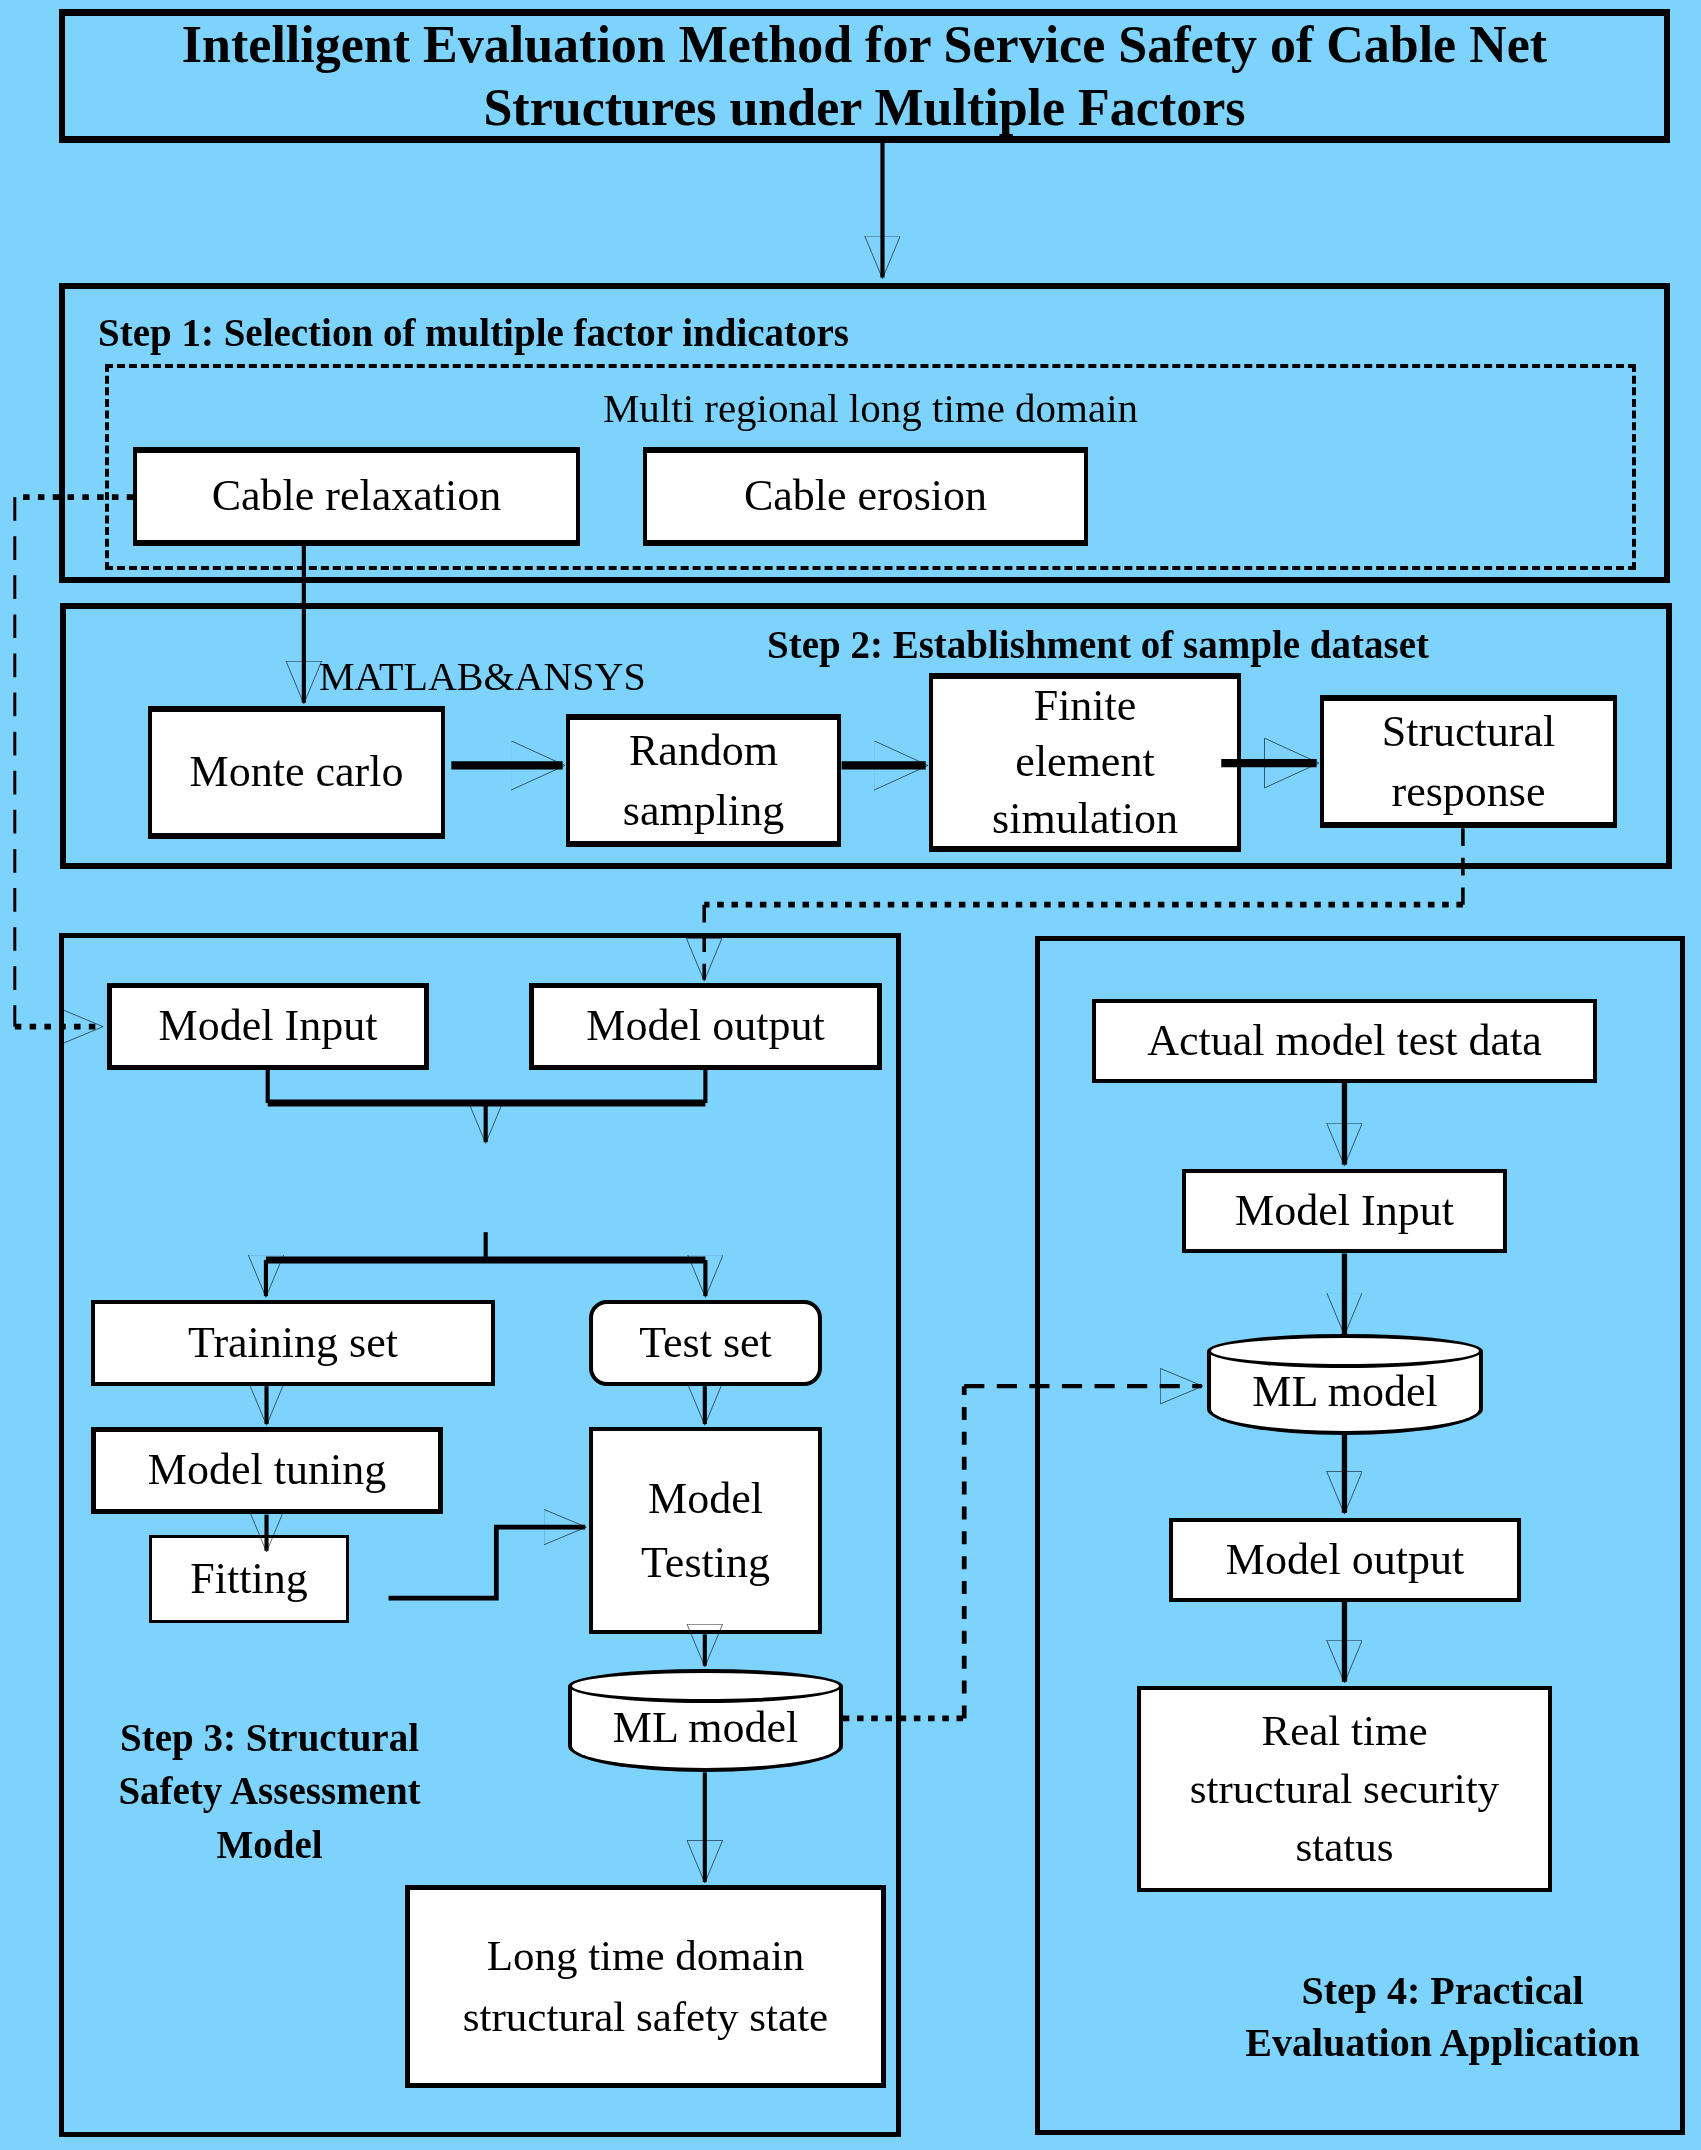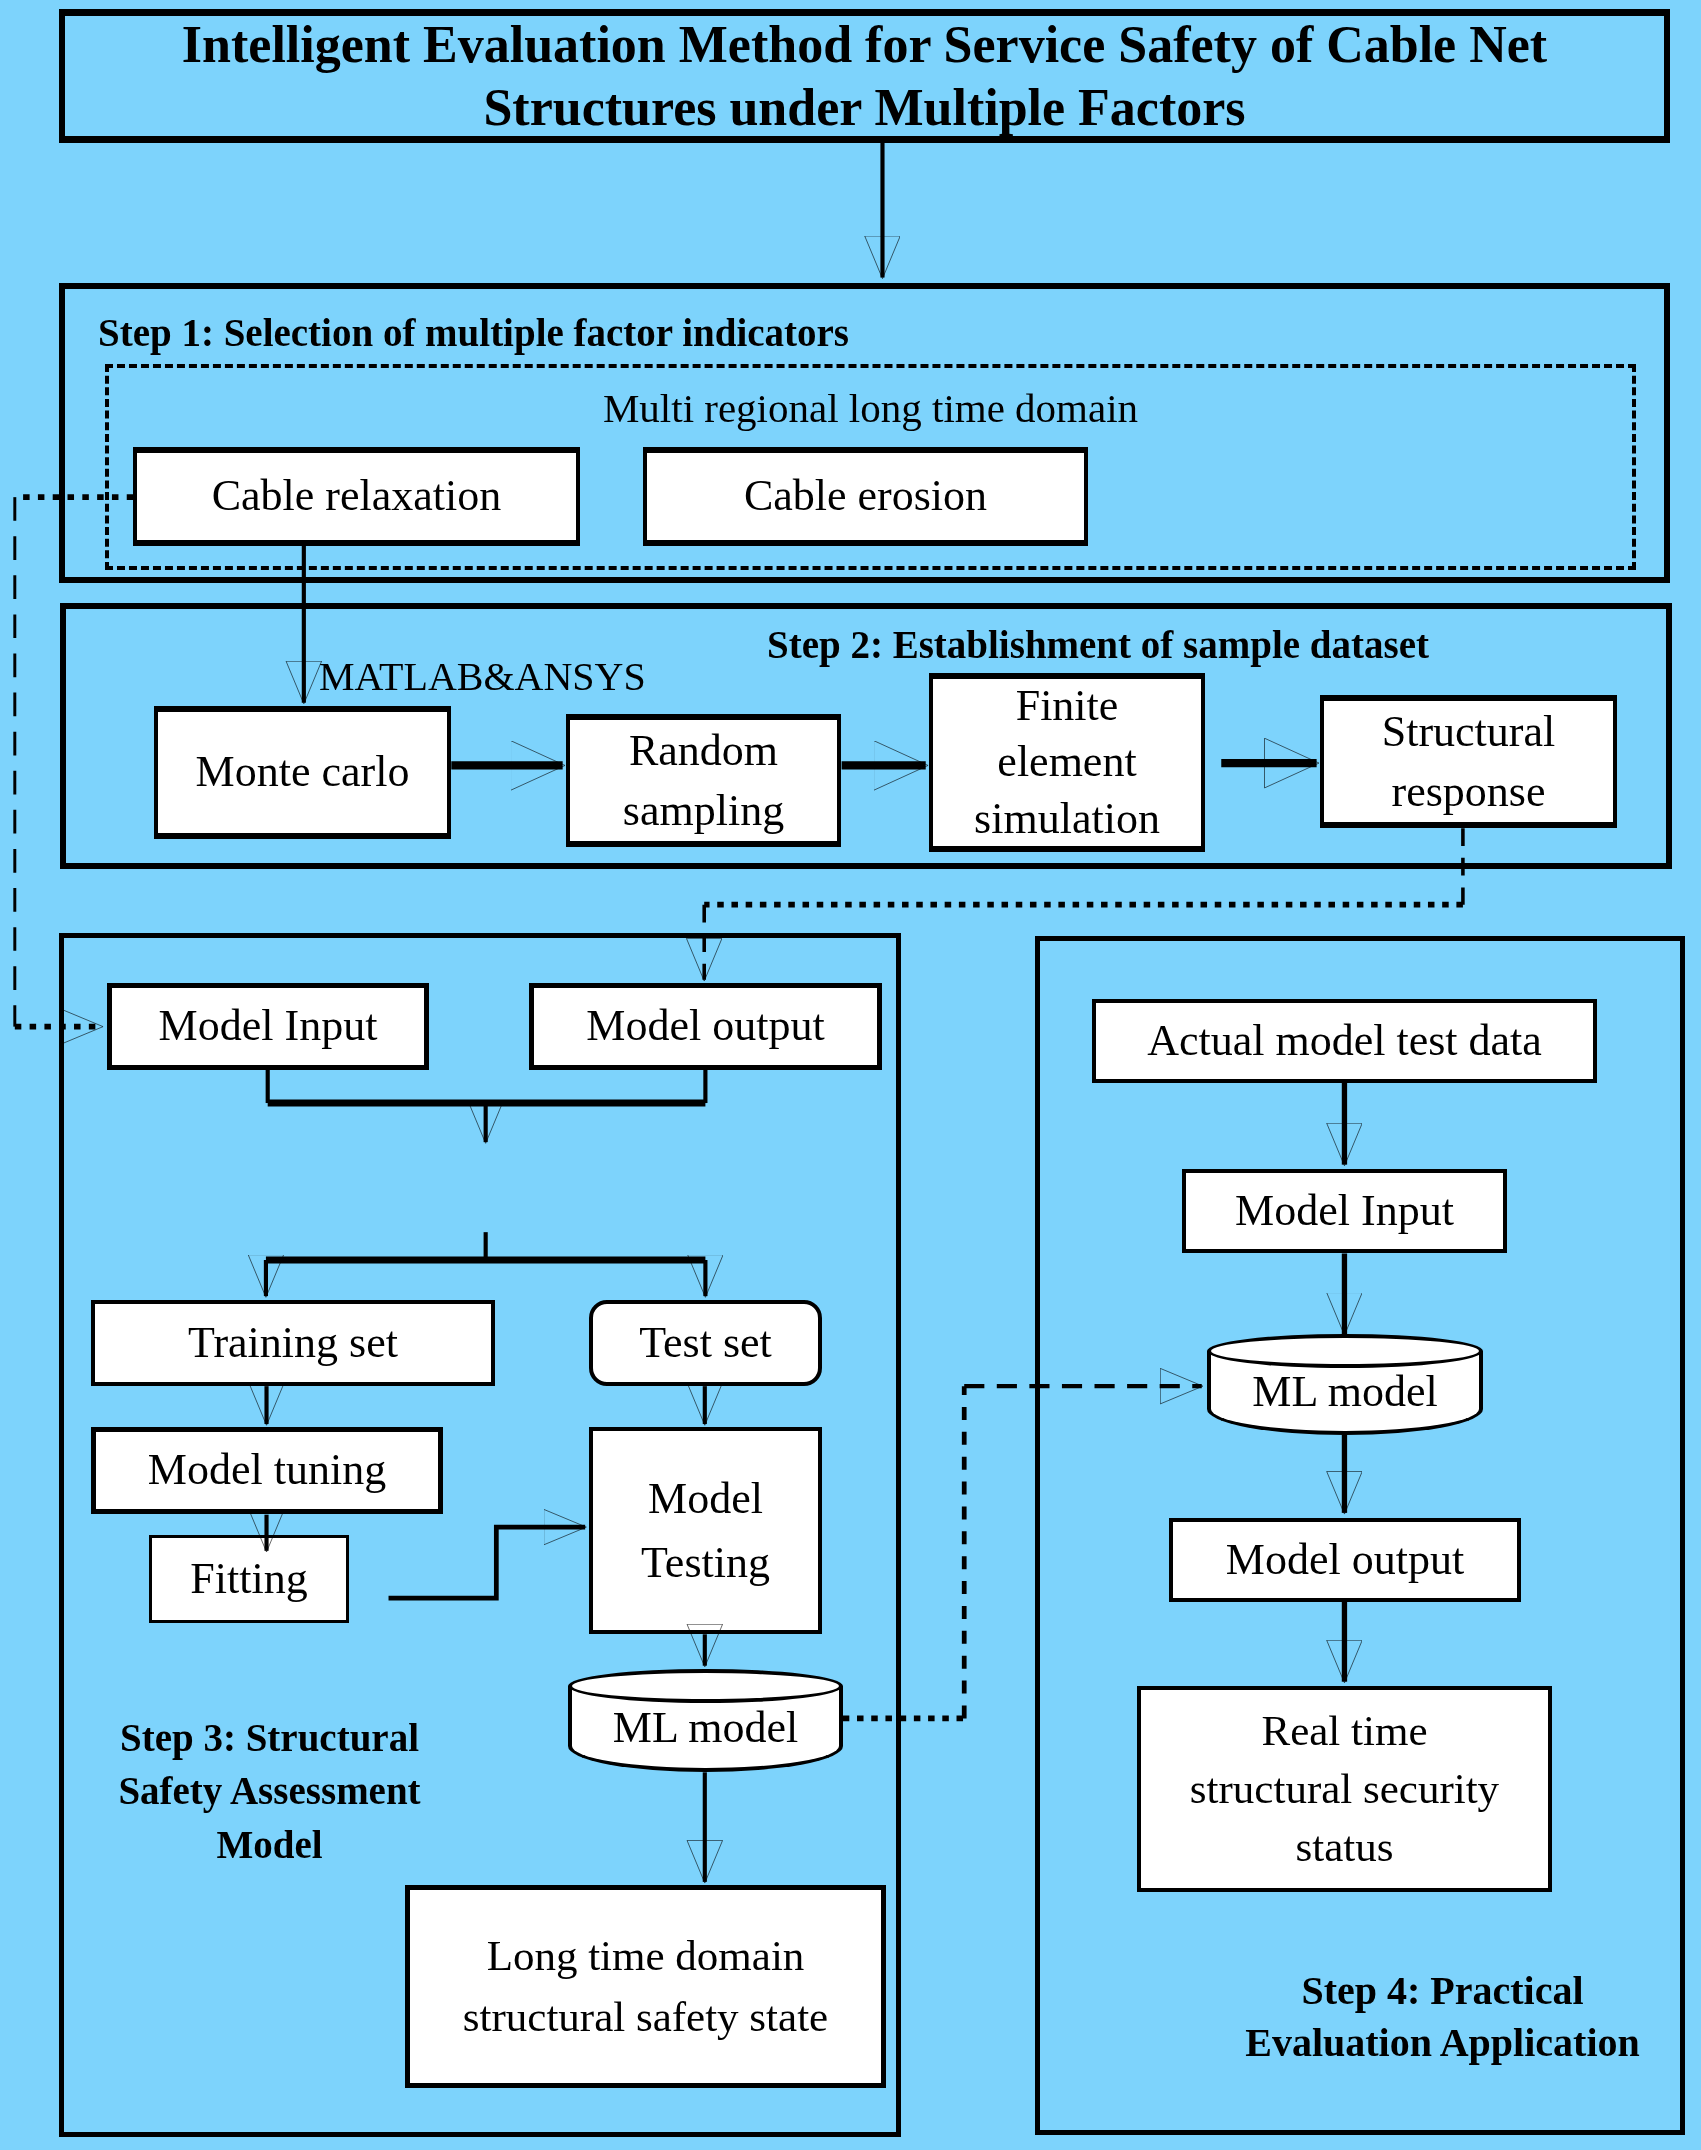--- a/index.html
+++ b/index.html
@@ -60,28 +60,28 @@
     <span class="ln">Cable relaxation</span>
   </div>
   <div class="box" style="left:643px;top:447px;width:445px;height:99px;border-width:6px 4.7px;">
     <span class="ln">Cable erosion</span>
   </div>
 
   <div class="box outer" style="left:60px;top:603px;width:1612px;height:266px;border-width:6.5px 6px;"></div>
   <div class="hd" style="left:767px;top:622px;font-size:39px;">Step 2: Establishment of sample dataset</div>
   <div class="plain" style="left:319px;top:653px;font-size:40px;">MATLAB&amp;ANSYS</div>
 
-  <div class="box" style="left:154px;top:706px;width:297px;height:133px;border-width:6.5px 4.1px;">
+  <div class="box" style="left:148px;top:706px;width:297px;height:133px;border-width:6.5px 4.1px;">
     <span class="ln">Monte carlo</span>
   </div>
   <div class="box" style="left:566px;top:714px;width:275px;height:133px;border-width:6.5px 4.1px;line-height:1.35;">
     <span class="ln">Random</span>
     <span class="ln">sampling</span>
   </div>
-  <div class="box" style="left:929px;top:673px;width:276px;height:179px;border-width:6.5px 4.1px;line-height:1.28;">
+  <div class="box" style="left:929px;top:673px;width:312px;height:179px;border-width:6.5px 4.1px;line-height:1.28;">
     <span class="ln">Finite</span>
     <span class="ln">element</span>
     <span class="ln">simulation</span>
   </div>
   <div class="box" style="left:1320px;top:695px;width:297px;height:133px;border-width:6.5px 4.1px;line-height:1.35;">
     <span class="ln">Structural</span>
     <span class="ln">response</span>
   </div>
 
   <div class="box outer" style="left:59px;top:933px;width:842px;height:1204px;border-width:5.3px;"></div>

